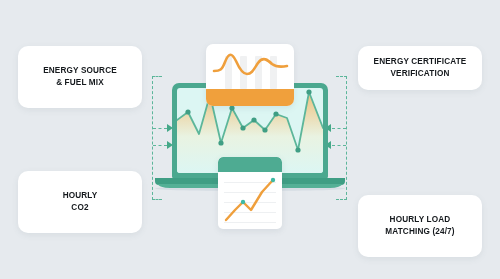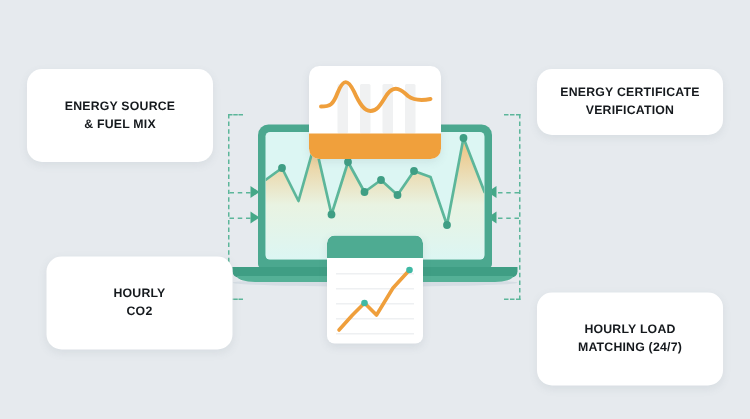--- a/index.html
+++ b/index.html
@@ -36,21 +36,21 @@
   .label-card .label-text {
     font-size: 8.2px;
     font-weight: bold;
     line-height: 1.45;
     letter-spacing: 0.15px;
     color: #15191d;
     white-space: pre-line;
   }
   #card-energy-source { left: 18px;  top: 46px;  width: 124px; height: 62px; }
   #card-energy-cert   { left: 358px; top: 46px;  width: 124px; height: 44px; }
-  #card-hourly-co2    { left: 18px;  top: 171px; width: 124px; height: 62px; margin-left: 13px; }
+  #card-hourly-co2    { left: 18px;  top: 171px; width: 124px; height: 62px; }
   #card-hourly-load   { left: 358px; top: 171px; width: 124px; height: 62px; margin-top: 24px; }
 
   
   .rail {
     position: absolute;
     border-style: dashed;
     border-color: #5cb69a;
     border-width: 0;
     box-sizing: border-box;
   }

